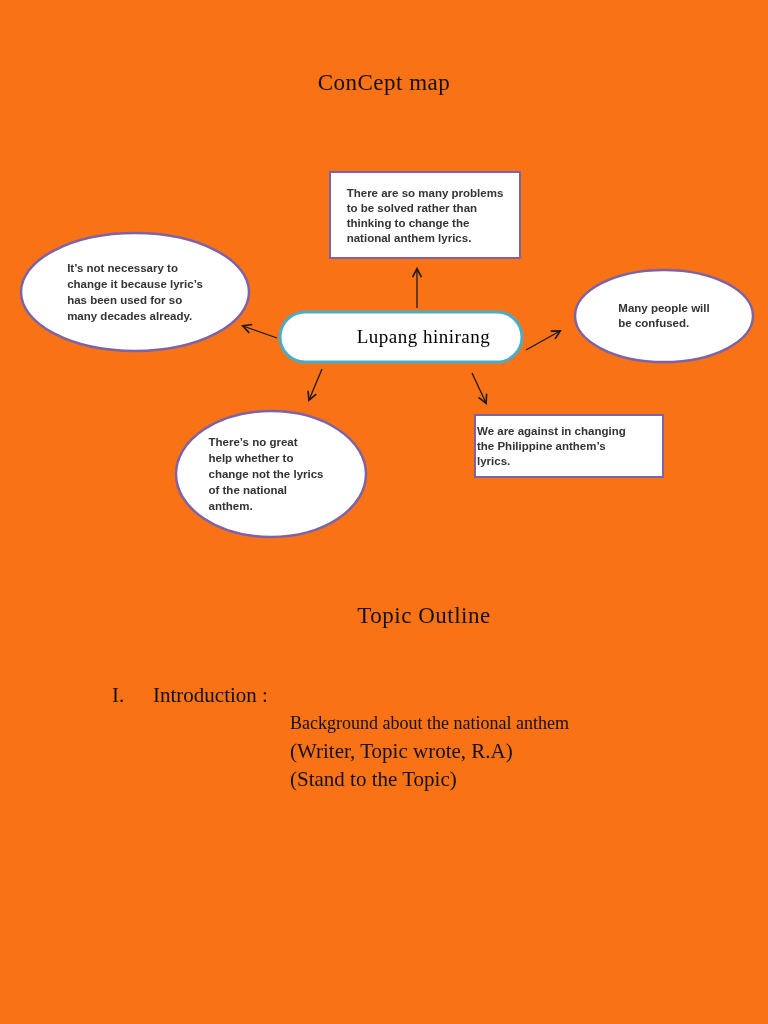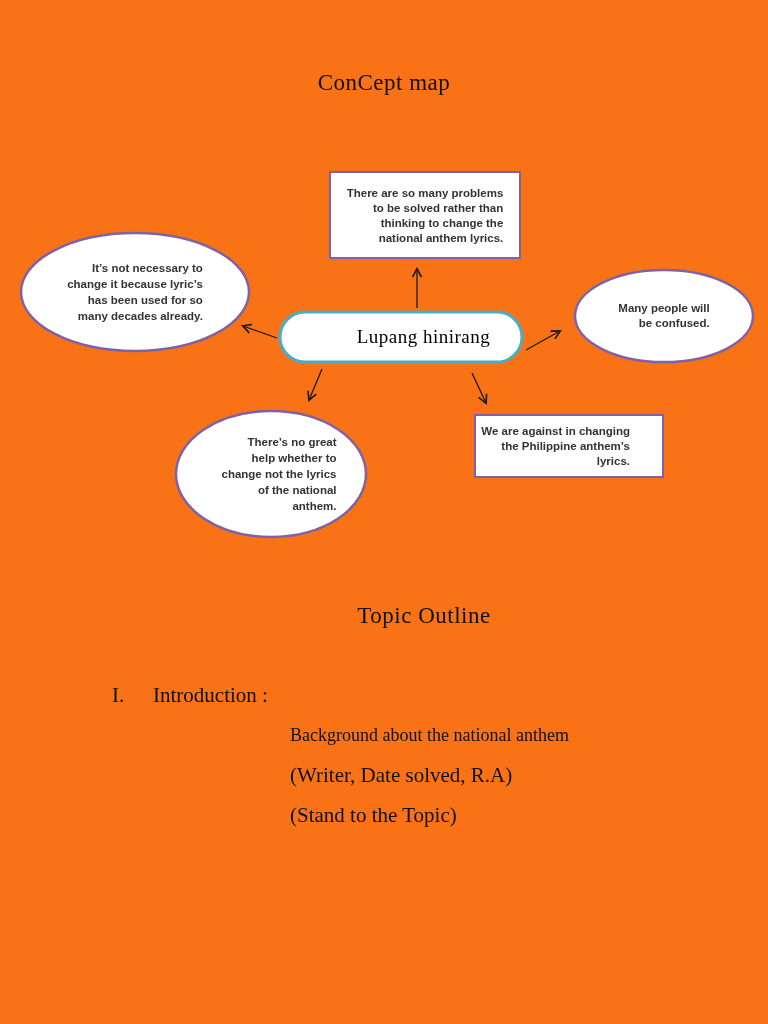--- a/index.html
+++ b/index.html
@@ -10,46 +10,46 @@
   }
   .title {
     position:absolute; top:69px; left:0; width:768px; text-align:center;
     font:normal 23px/28px "Liberation Serif", serif; color:#111;
     letter-spacing:0.5px;
   }
   .map { position:absolute; left:0; top:0; width:768px; height:570px; }
   .map svg { position:absolute; left:0; top:0; }
   .node-text {
     position:absolute; display:flex; align-items:center; justify-content:center;
-    text-align:right; font:bold 11.5px/15px "Liberation Sans", sans-serif;
+    text-align:left; font:bold 11.5px/15px "Liberation Sans", sans-serif;
     color:#333333; white-space:pre-line;
   }
   .t-top    { left:330px; top:174px; width:190px; height:84px; }
   .t-left   { left:30px;  top:238px; width:210px; height:108px; line-height:16px; }
   .t-right  { left:587px; top:276px; width:154px; height:80px; }
-  .t-bl     { left:199px; top:416px; width:160px; height:116px; line-height:16px; }
+  .t-bl     { left:186px; top:416px; width:160px; height:116px; line-height:16px; }
   .t-br     { left:477px; top:417px; width:153px; height:58px; }
   .t-center {
     left:280px; top:312px; width:287px; height:50px;
     font:normal 19px/24px "Liberation Serif", serif; color:#000;
     letter-spacing:0.5px;
   }
   .outline-title {
     position:absolute; top:602px; left:0; width:768px; text-align:center;
     font:normal 23px/28px "Liberation Serif", serif; color:#111;
     letter-spacing:0.5px;
     margin-left:40px;
   }
   .outline {
     position:absolute; left:112px; top:681px; width:560px;
     font:normal 21px/28px "Liberation Serif", serif; color:#111;
   }
   .o-row { display:flex; }
   .o-num { width:41px; flex:0 0 41px; }
-  .o-sub { margin-left:178px;margin-top:12px; }
+  .o-sub { margin-left:178px; }
   .o-sub.small { font-size:18px; }
 </style>
 </head>
 <body>
 
 <div class="page">
 
   <h1 class="title">ConCept map</h1>
 
   <div class="map">
@@ -95,19 +95,19 @@
   </div>
 
   <h2 class="outline-title">Topic Outline</h2>
 
   <div class="outline">
     <div class="o-row">
       <span class="o-num">I.</span>
       <span class="o-head">Introduction :</span>
     </div>
     <div class="o-sub small">Background about the national anthem</div>
-    <div class="o-sub">(Writer, Date solved, R.A)</div>
+    <div class="o-sub">(Writer, Topic wrote, R.A)</div>
 
 
     <div class="o-sub">(Stand to the Topic)</div>
   </div>
 
 </div>
 
 </body></html>

